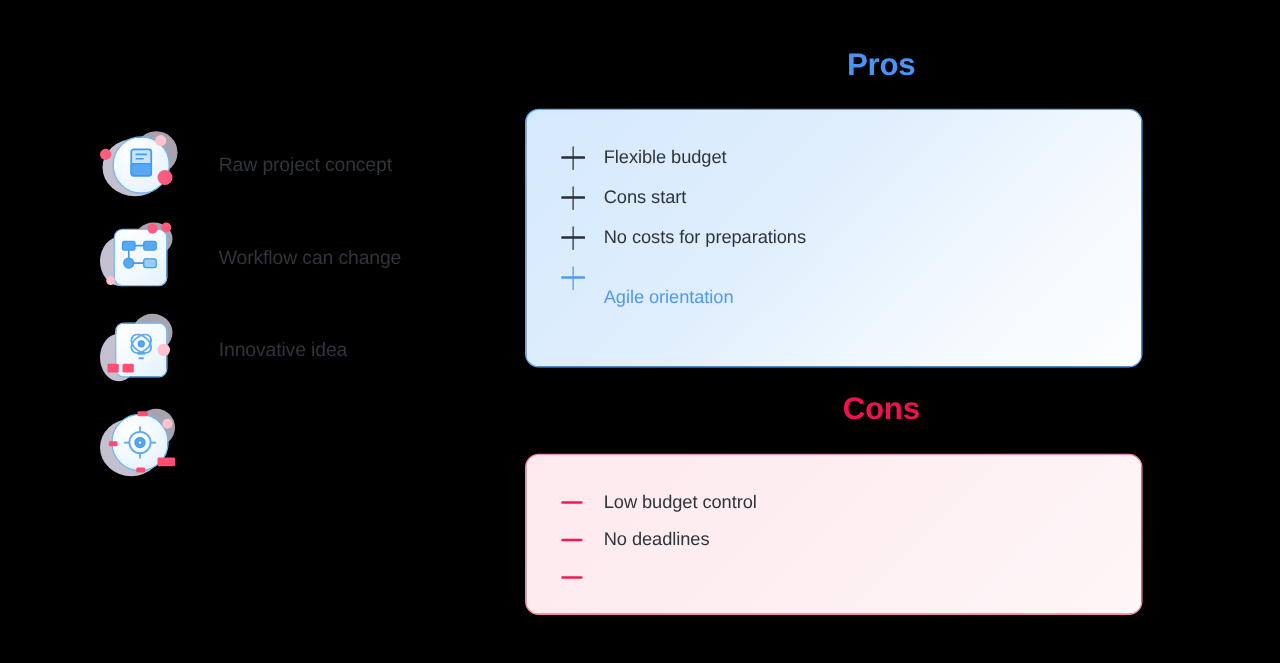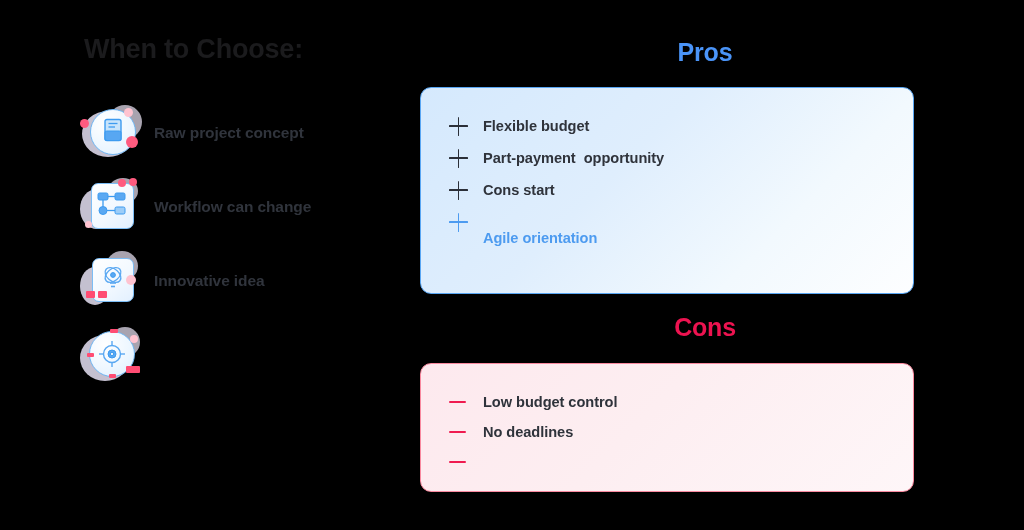--- a/index.html
+++ b/index.html
@@ -57,23 +57,23 @@
   }
 
   .choose-icon {
     width: 66px;
     height: 60px;
     position: relative;
     flex: 0 0 66px;
   }
 
   .choose-label {
-    margin-left: 8px;
+    margin-left: 29px;
     font-size: 15.5px;
-    font-weight: bold;
+    font-weight: normal;
     color: #30343c;
     letter-spacing: -0.1px;
     white-space: nowrap;
   }
 
   
   .blob {
     position: absolute;
     border-radius: 50%;
     filter: blur(0.4px);
@@ -210,35 +210,34 @@
 
   .minus-icon {
     width: 17px;
     height: 2.2px;
     background: #ef1b50;
     border-radius: 1px;
   }
 
   .panel-text {
     font-size: 14.6px;
-    font-weight: bold;
+    font-weight: normal;
     color: #2f333b;
     letter-spacing: -0.05px;
     white-space: pre;
   }
   .panel-text.accent { color: #4d9bf0; margin-top: 31px; }
 </style>
 </head>
 <body>
 
 <div class="stage">
 
   <div class="left-col">
 
-    <div class="section-title">When to Choose:</div>
 
     <div class="choose-list">
 
       <div class="choose-item">
         <div class="choose-icon">
           <div class="blob blob-lav" style="left:2px;  top:8px;  width:52px; height:46px;"></div>
           <div class="blob blob-lav2" style="left:28px; top:2px;  width:34px; height:34px;"></div>
           <div class="ring" style="left:10px; top:6px; width:44px; height:44px;"></div>
           <svg class="glyph" style="left:21px; top:15px;" width="24" height="26" viewBox="0 0 24 26">
             <rect x="4" y="1.5" width="16" height="21" rx="2" fill="#c8e4fb" stroke="#3d9bf0" stroke-width="1.4"></rect>
@@ -325,34 +324,34 @@
 
     <div class="panel panel-pros">
 
       <div class="panel-row">
         <div class="marker">
             <div class="plus-icon"></div>
           </div>
         <div class="panel-text">Flexible budget</div>
       </div>
 
+
       <div class="panel-row">
         <div class="marker">
             <div class="plus-icon"></div>
           </div>
-        <div class="panel-text">Part-payment  opportunity</div>
+        <div class="panel-text">Cons start</div>
       </div>
 
       <div class="panel-row">
         <div class="marker">
             <div class="plus-icon"></div>
           </div>
-        <div class="panel-text">Cons start</div>
-      </div>
-
+        <div class="panel-text">No costs for preparations</div>
+      </div>
 
       <div class="panel-row">
         <div class="marker">
             <div class="plus-icon accent"></div>
           </div>
         <div class="panel-text accent">Agile orientation</div>
       </div>
 
     </div>
 

